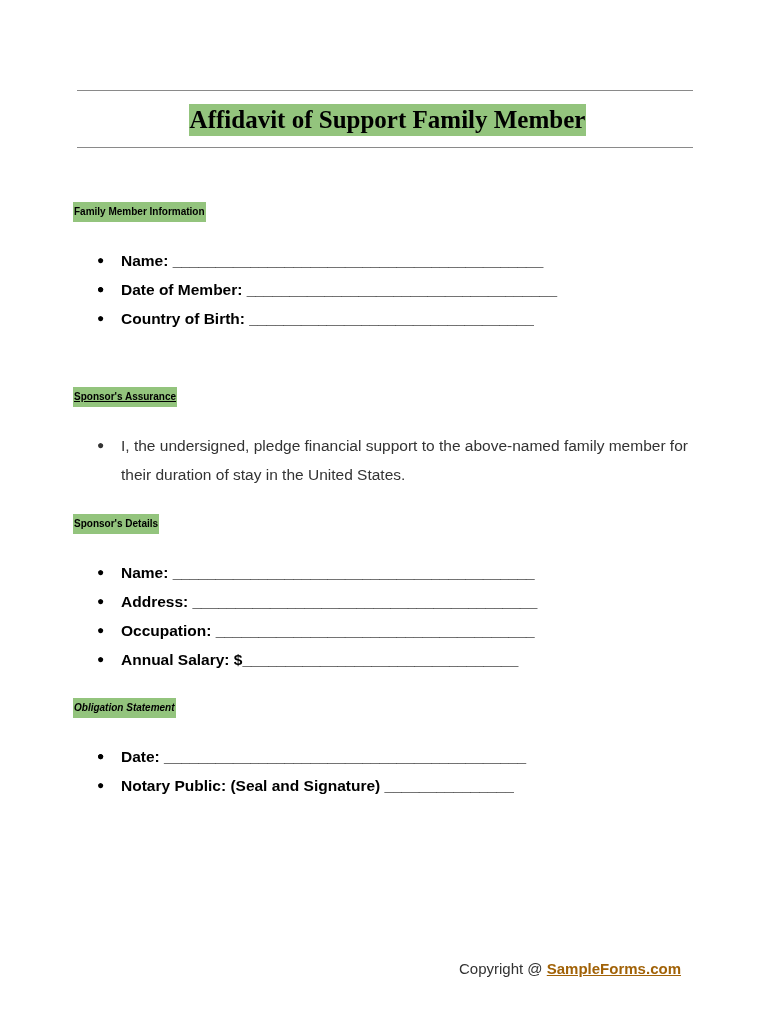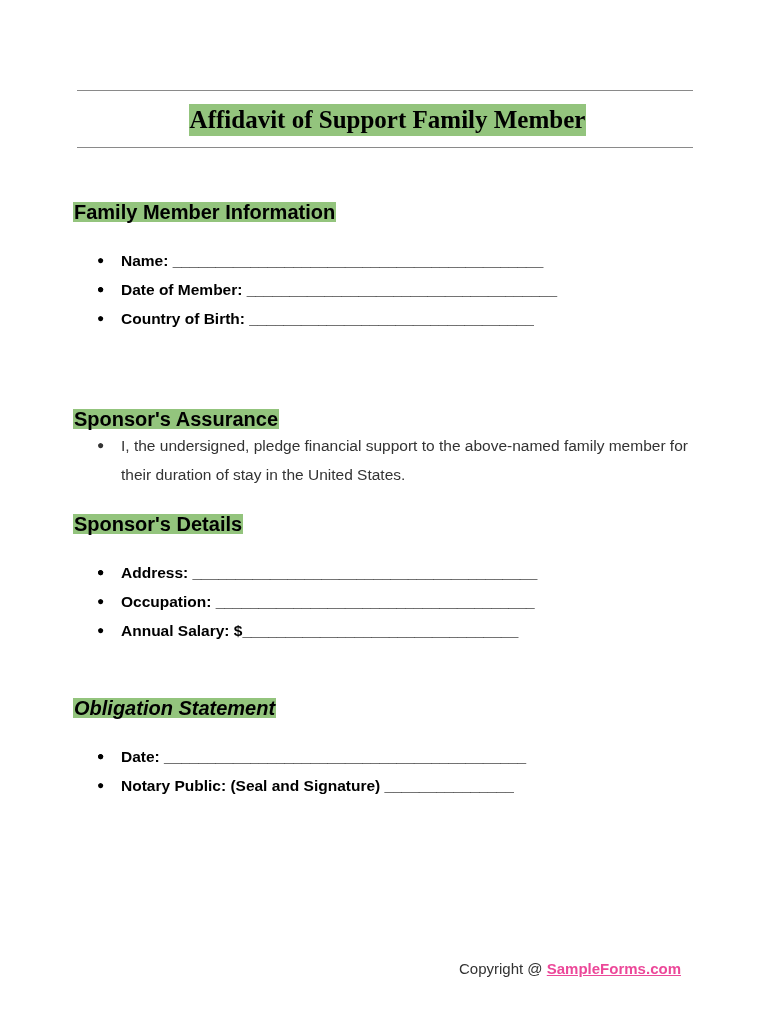--- a/index.html
+++ b/index.html
@@ -2,53 +2,53 @@
 <html><head>
 <meta charset="utf-8">
 <style>
   html, body { margin: 0; padding: 0; background: #ffffff; }
   body { width: 775px; height: 1020px; position: relative; overflow: hidden; font-family: "Liberation Sans", sans-serif; color: #000; }
   .rule { position: absolute; left: 77px; width: 616px; height: 0; border-top: 1px solid #8a8a8a; }
   .rule.top { top: 90px; }
   .rule.bottom { top: 147px; }
   .title-wrap { position: absolute; top: 104px; left: 0; width: 775px; text-align: center; }
   .title { display: inline-block; background: #93c47d; font-family: "Liberation Serif", serif; font-weight: bold; font-size: 25px; line-height: 32px; padding: 0 1px; }
-  .section-head { position: absolute; left: 73px; background: #93c47d; font-weight: bold; font-size: 20px; line-height: 20px; padding: 0 1px; }
+  .section-head { position: absolute; left: 73px; background: #93c47d; font-weight: bold; font-size: 10px; line-height: 20px; padding: 0 1px; }
   ul.items { position: absolute; left: 97px; margin: 0; padding: 0; list-style: none; }
   ul.items li { position: relative; padding-left: 24px; font-weight: bold; font-size: 15.5px; line-height: 29px; white-space: nowrap; }
   ul.items li .bullet { position: absolute; left: 0; top: 0; font-size: 12px; }
   ul.items li.para { font-weight: normal; color: #333; white-space: normal; width: 570px; }
   .footer { position: absolute; top: 960px; left: 459px; font-size: 15px; color: #333; }
-  .footer a { color: #ec4899; font-weight: bold; text-decoration: underline; text-align: center; }
+  .footer a { color: #a16207; font-weight: bold; text-decoration: underline; text-align: center; }
 </style>
 </head>
 <body>
 
 <div class="rule top"></div>
 <div class="title-wrap">
   <span class="title">Affidavit of Support Family Member</span>
 </div>
 <div class="rule bottom"></div>
 
 <div class="section-head" style="top:202px;">Family Member Information</div>
 <ul class="items" style="top:246px;">
   <li><span class="bullet">●</span><span>Name: ___________________________________________</span></li>
   <li><span class="bullet">●</span></li>
   <li><span class="bullet">●</span><span>Date of Member: ____________________________________</span></li>
   <li><span class="bullet">●</span><span>Country of Birth: _________________________________</span></li>
 </ul>
 
-<div class="section-head" style="top:409px;">Sponsor's Assurance</div>
+<div class="section-head" style="top:387px;text-decoration:underline;">Sponsor's Assurance</div>
 <ul class="items" style="top:431px;">
   <li class="para"><span class="bullet">●</span><span>I, the undersigned, pledge financial support to the above-named family member for their duration of stay in the United States.</span></li>
 </ul>
 
 <div class="section-head" style="top:514px;">Sponsor's Details</div>
 <ul class="items" style="top:558px;">
-  <li><span class="bullet">●</span></li>
+  <li><span class="bullet">●</span><span>Name: __________________________________________</span></li>
   <li><span class="bullet">●</span><span>Address: ________________________________________</span></li>
   <li><span class="bullet">●</span><span>Occupation: _____________________________________</span></li>
   <li><span class="bullet">●</span><span>Annual Salary: $________________________________</span></li>
 </ul>
 
 <div class="section-head" style="top:698px;font-style:italic;">Obligation Statement</div>
 <ul class="items" style="top:742px;">
   <li><span class="bullet">●</span></li>
   <li><span class="bullet">●</span><span>Date: __________________________________________</span></li>
   <li><span class="bullet">●</span><span>Notary Public: (Seal and Signature) _______________</span></li>

